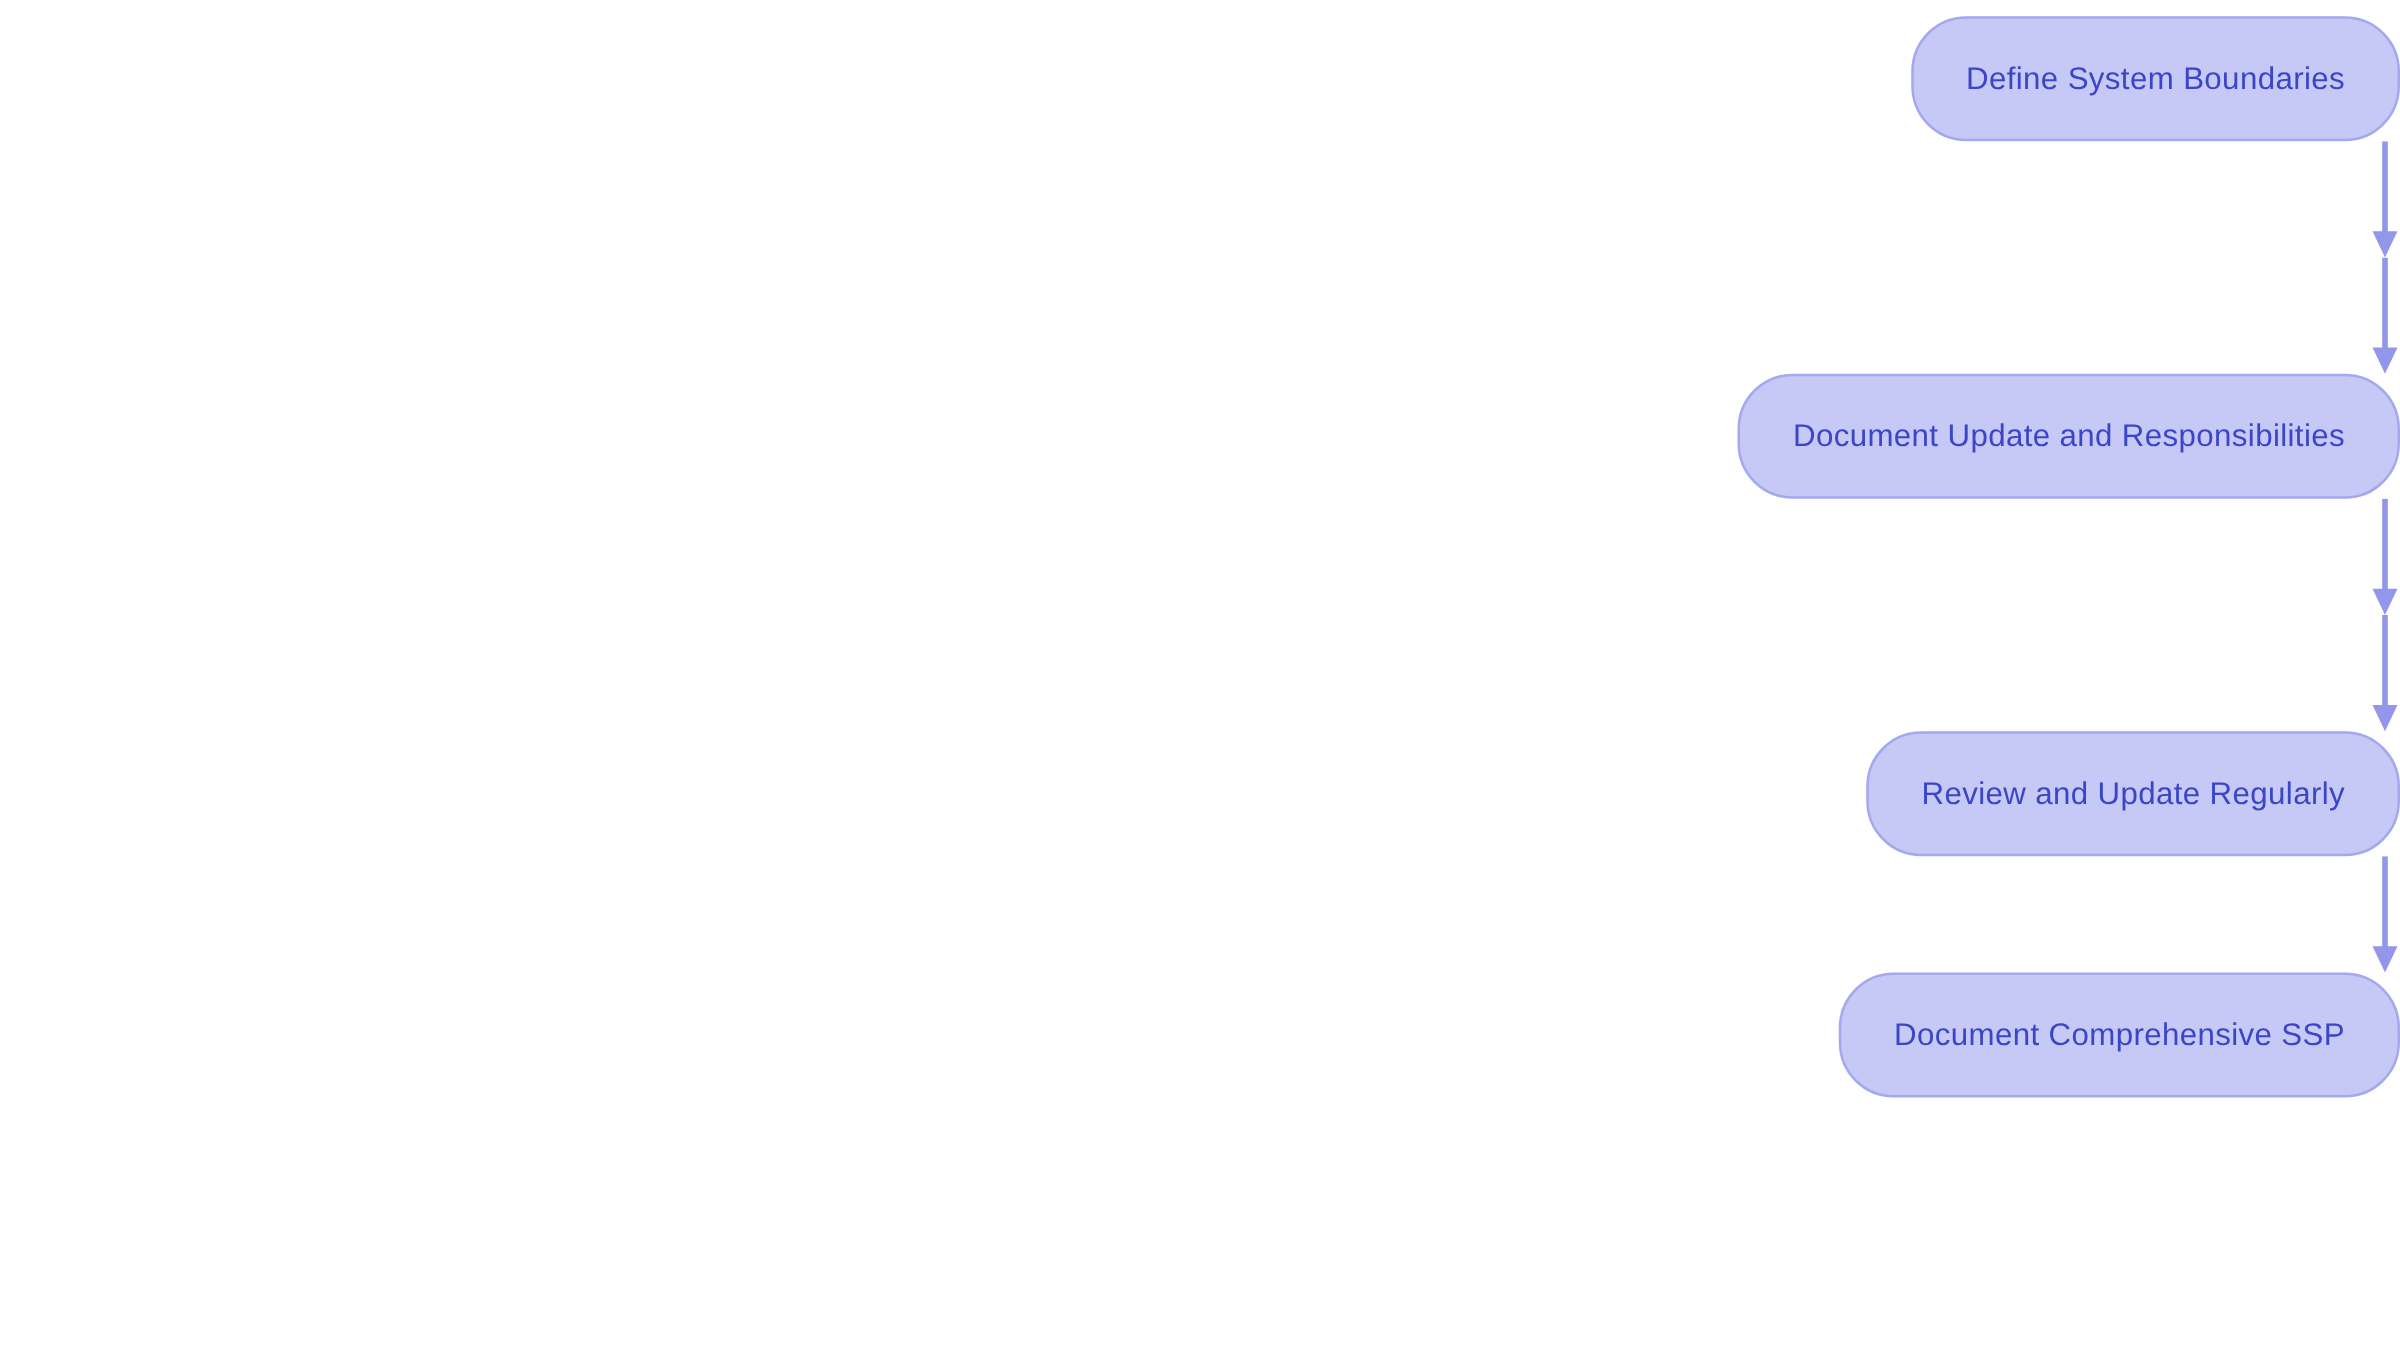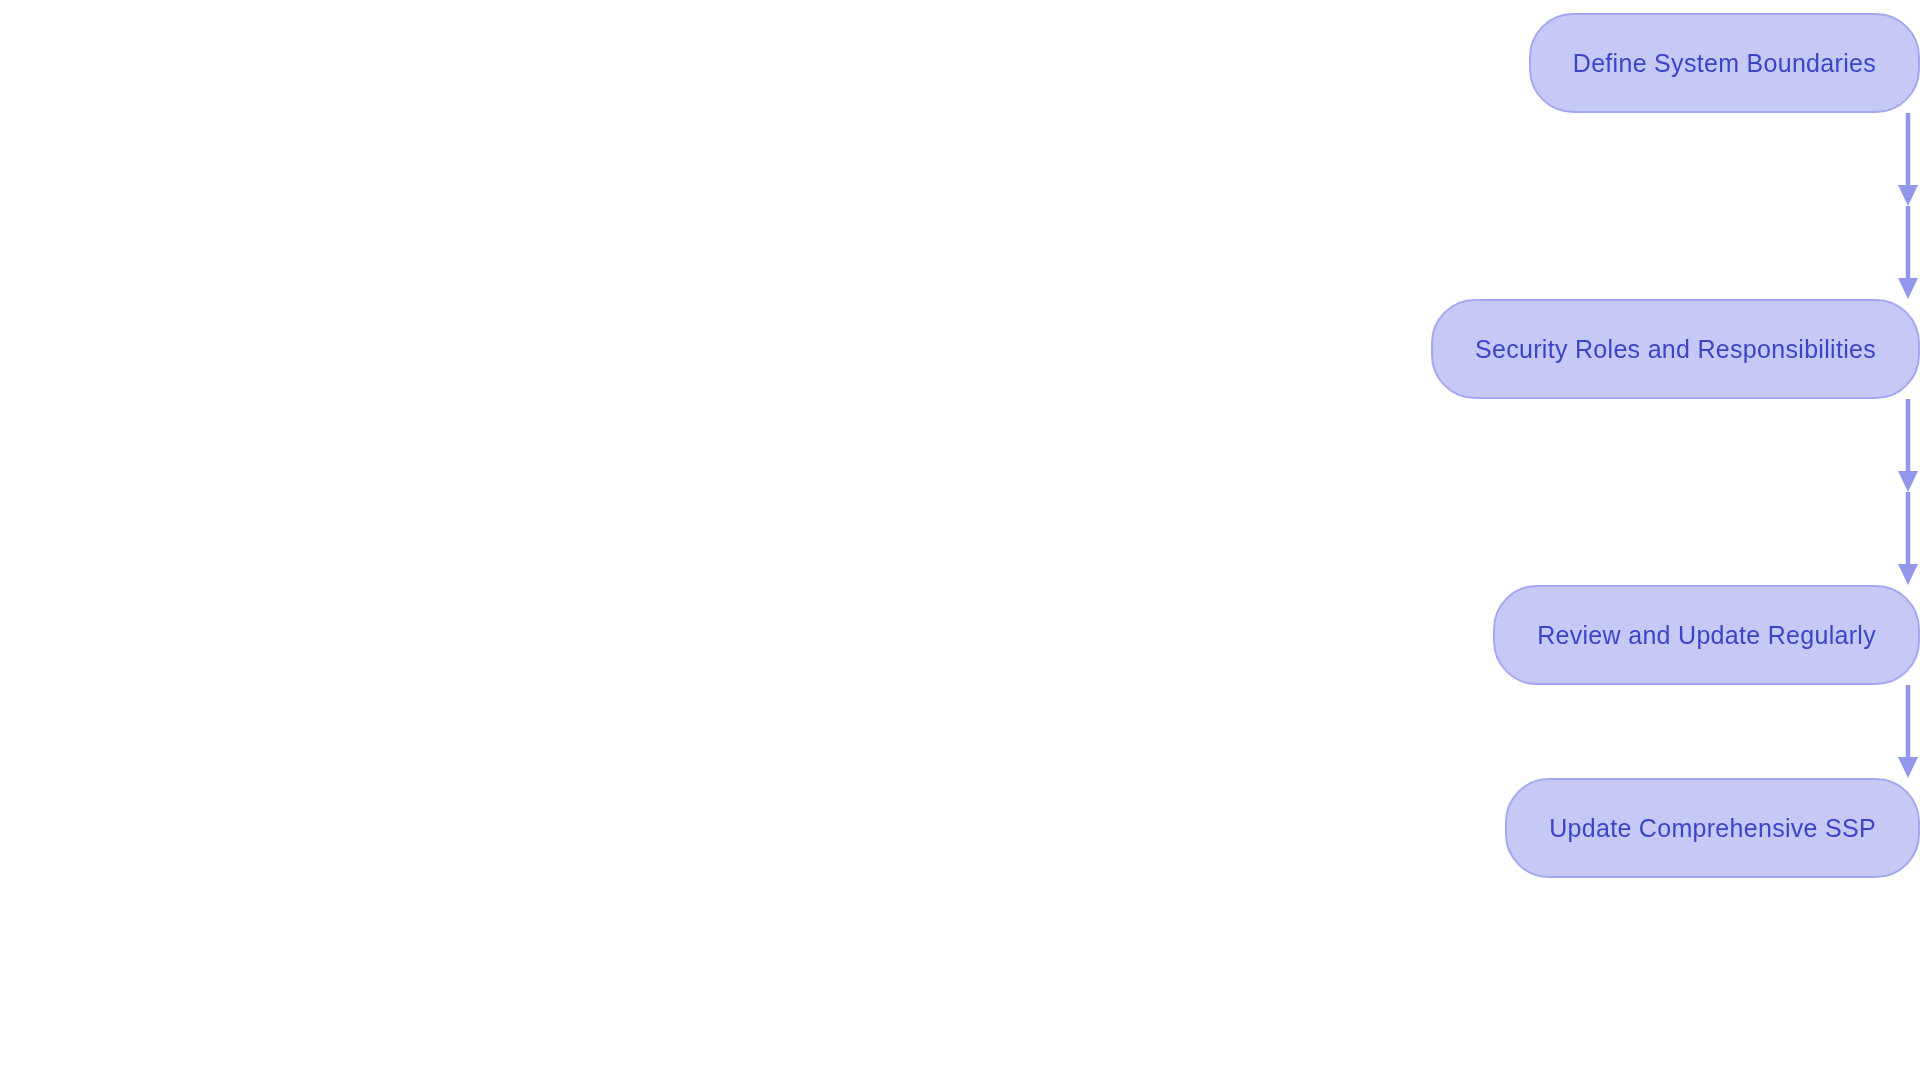--- a/index.html
+++ b/index.html
@@ -69,21 +69,21 @@
     <polygon points="2,72 22,72 12,93" fill="currentColor"></polygon>
   </svg>
 
 
   <svg class="arrow" viewBox="0 0 24 93" aria-hidden="true">
     <line x1="12" y1="0" x2="12" y2="74" stroke="currentColor" stroke-width="4.5"></line>
     <polygon points="2,72 22,72 12,93" fill="currentColor"></polygon>
   </svg>
 
   <div class="node">
-    <span class="node-label">Security Roles and Responsibilities</span>
+    <span class="node-label">Document Update and Responsibilities</span>
   </div>
 
   <svg class="arrow" viewBox="0 0 24 93" aria-hidden="true">
     <line x1="12" y1="0" x2="12" y2="74" stroke="currentColor" stroke-width="4.5"></line>
     <polygon points="2,72 22,72 12,93" fill="currentColor"></polygon>
   </svg>
 
 
   <svg class="arrow" viewBox="0 0 24 93" aria-hidden="true">
     <line x1="12" y1="0" x2="12" y2="74" stroke="currentColor" stroke-width="4.5"></line>
@@ -93,16 +93,16 @@
   <div class="node">
     <span class="node-label">Review and Update Regularly</span>
   </div>
 
   <svg class="arrow" viewBox="0 0 24 93" aria-hidden="true">
     <line x1="12" y1="0" x2="12" y2="74" stroke="currentColor" stroke-width="4.5"></line>
     <polygon points="2,72 22,72 12,93" fill="currentColor"></polygon>
   </svg>
 
   <div class="node">
-    <span class="node-label">Update Comprehensive SSP</span>
+    <span class="node-label">Document Comprehensive SSP</span>
   </div>
 
 </div>
 
 </body></html>

